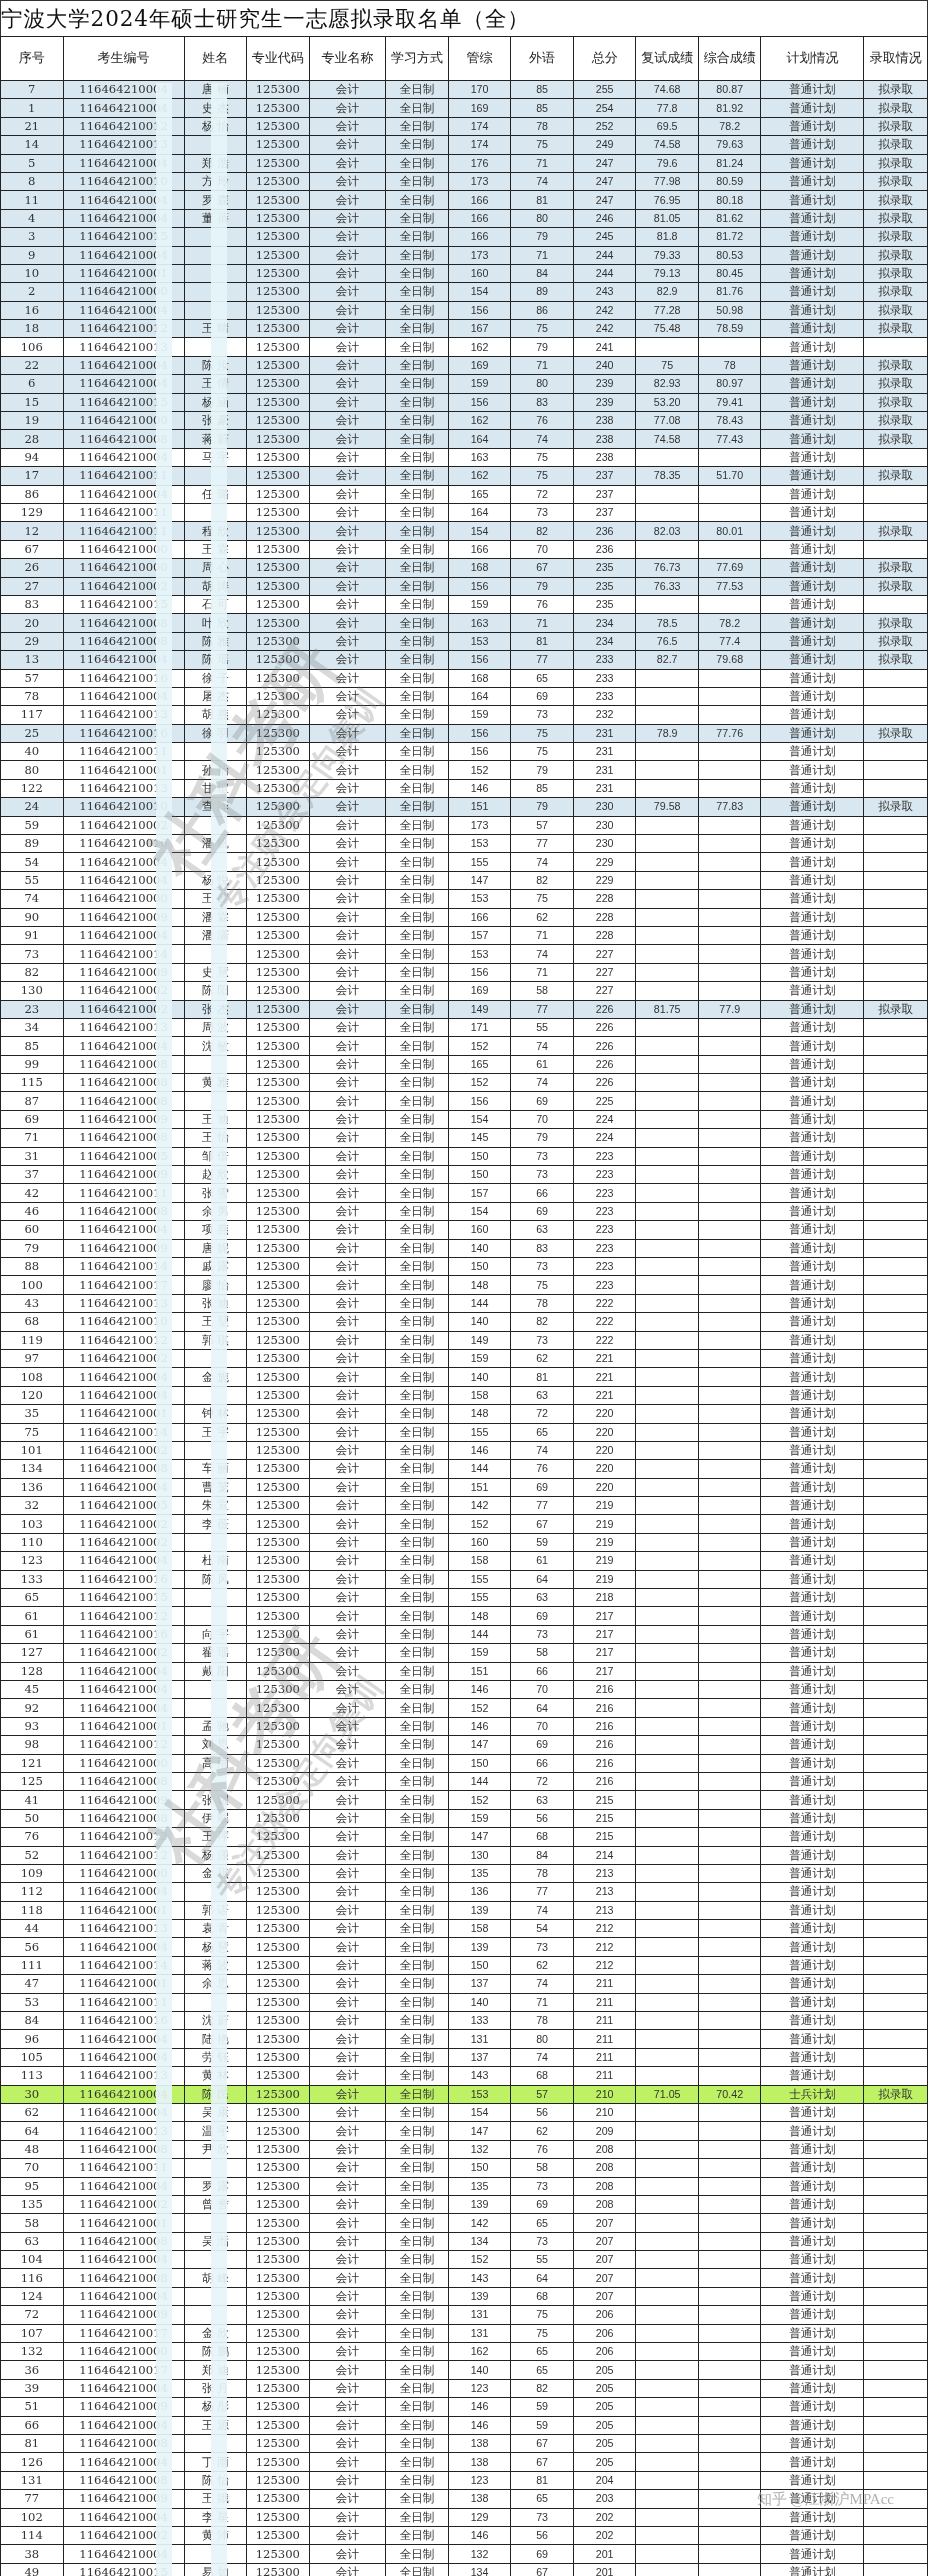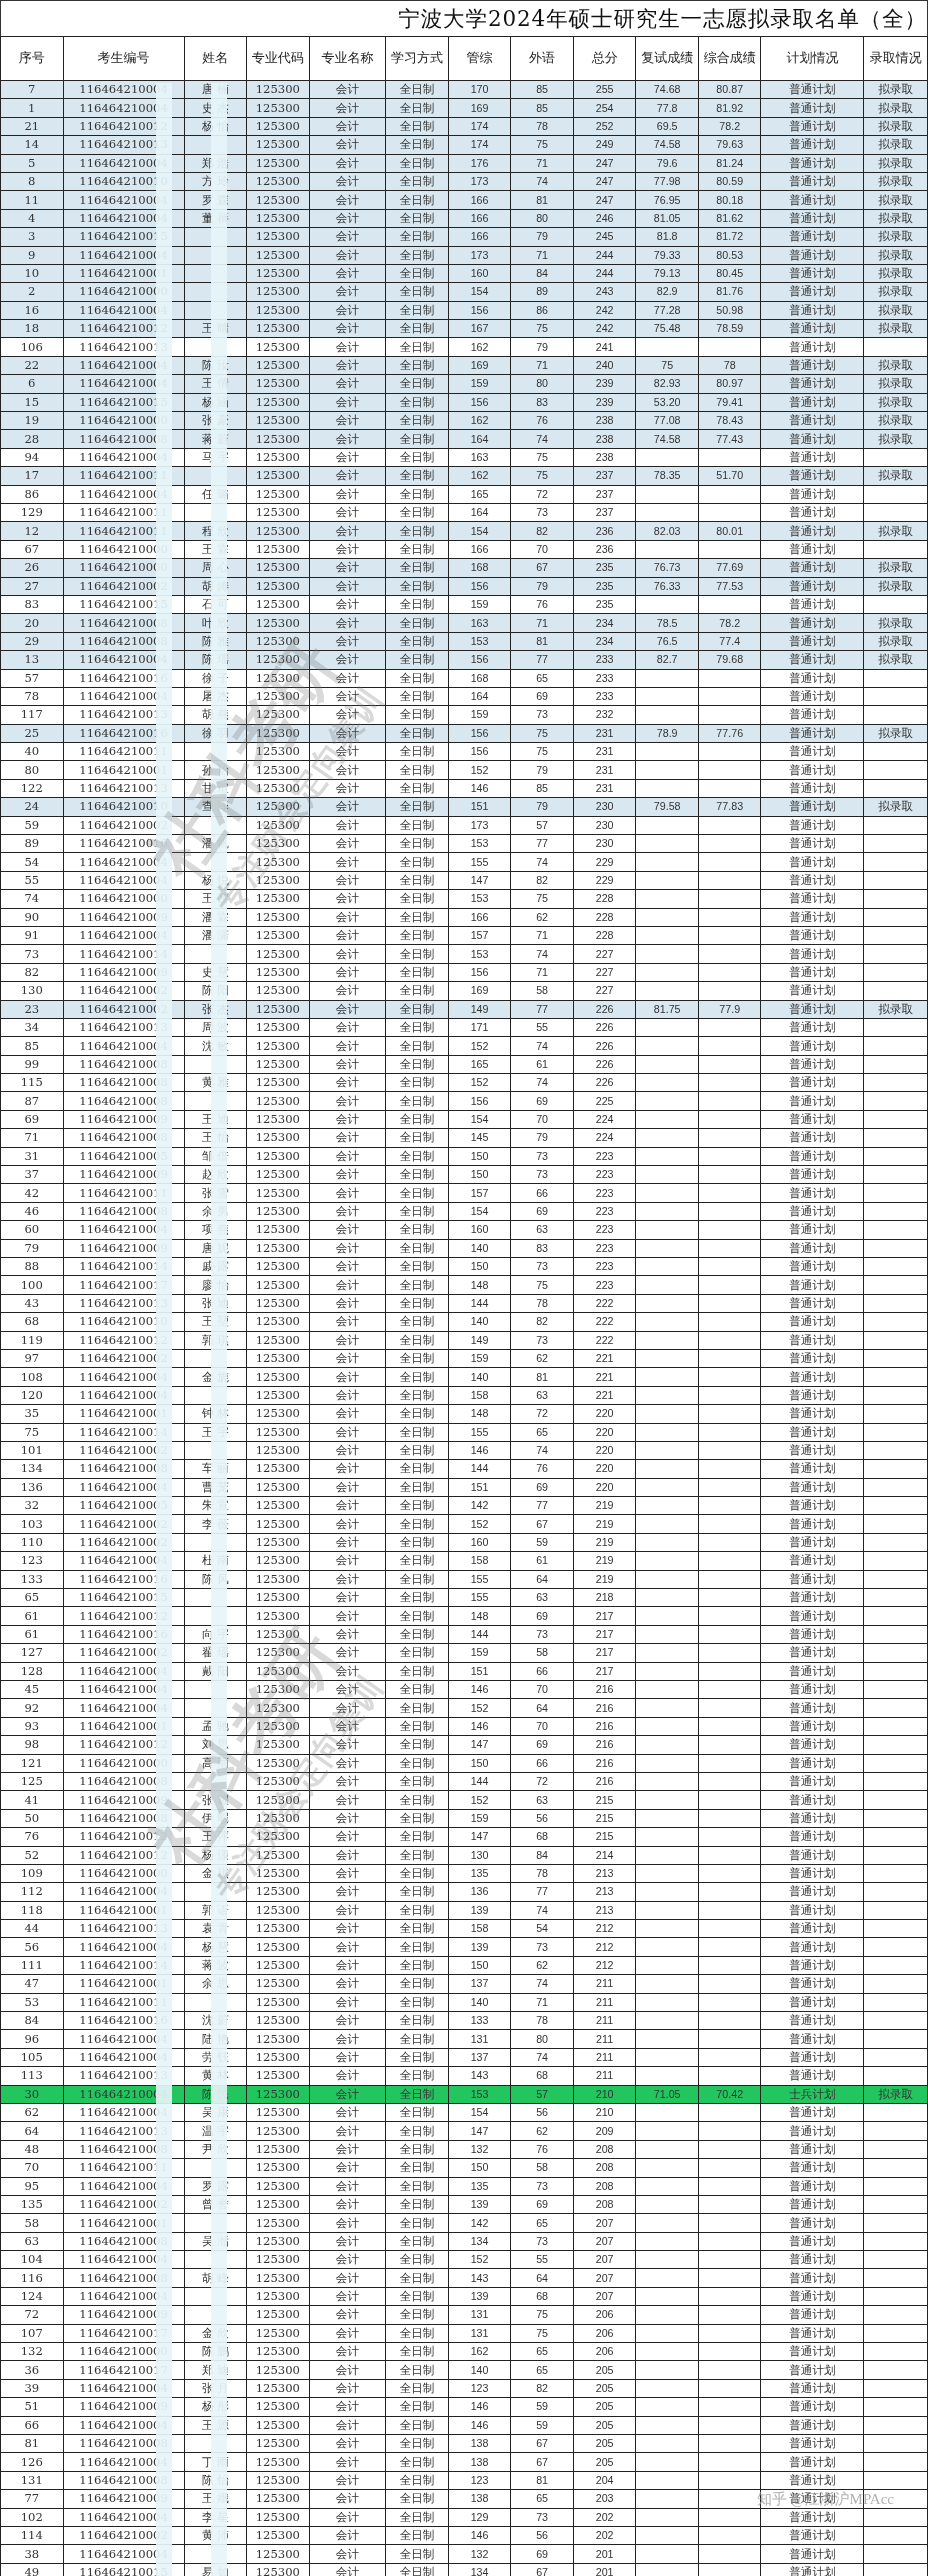--- a/index.html
+++ b/index.html
@@ -1,25 +1,25 @@
 <!DOCTYPE html>
 <html style="font-size:13.8px"><head>
 <meta charset="utf-8">
 <style>
   html,body{margin:0;padding:0;background:#fff;}
   body{width:928px;height:2576px;overflow:hidden;position:relative;font-family:"DejaVu Serif","Liberation Serif",serif;color:#222;}
   .sheet{position:absolute;left:0;top:0;width:928px;}
-  .title{height:36px;line-height:36px;text-align:right;font-size:21.5px;color:#111;border:0.9px solid #333;border-bottom:none;box-sizing:border-box;width:928px;letter-spacing:0.9px;}
+  .title{height:36px;line-height:36px;text-align:left;font-size:21.5px;color:#111;border:0.9px solid #333;border-bottom:none;box-sizing:border-box;width:928px;letter-spacing:0.9px;}
   table{border-collapse:collapse;table-layout:fixed;width:928px;}
   th,td{border:0.9px solid #222;text-align:center;padding:0;overflow:hidden;white-space:nowrap;}
   th{height:43px;font-size:13px;font-weight:normal;color:#222;line-height:16.3px;white-space:normal;background:#fff;}
   td{height:17.4px;font-size:11.6px;line-height:17px;color:#333;}
   td.sans{font-family:"Liberation Sans","DejaVu Sans",sans-serif;font-size:10.7px;}
   tr.adm td{background:#d9e8f0;}
-  tr.soldier td{background:#22c55e;}
+  tr.soldier td{background:#bef264;}
   .mask{position:absolute;top:83px;width:15.5px;height:2493px;background:#e6f4f8;opacity:0.92;pointer-events:none;}
   .watermark{position:absolute;pointer-events:none;color:rgba(120,120,120,0.28);font-family:"DejaVu Sans",sans-serif;font-weight:bold;transform:rotate(-55deg);white-space:nowrap;}
   .wm-sub{font-size:33px;}
   .wm-main{font-size:67px;}
   .credit{position:absolute;right:34px;bottom:67px;font-family:Liberation Serif, serif;font-size:15px;color:rgba(150,150,150,0.75);}
 </style>
 </head>
 <body>
 
 <div class="sheet">

